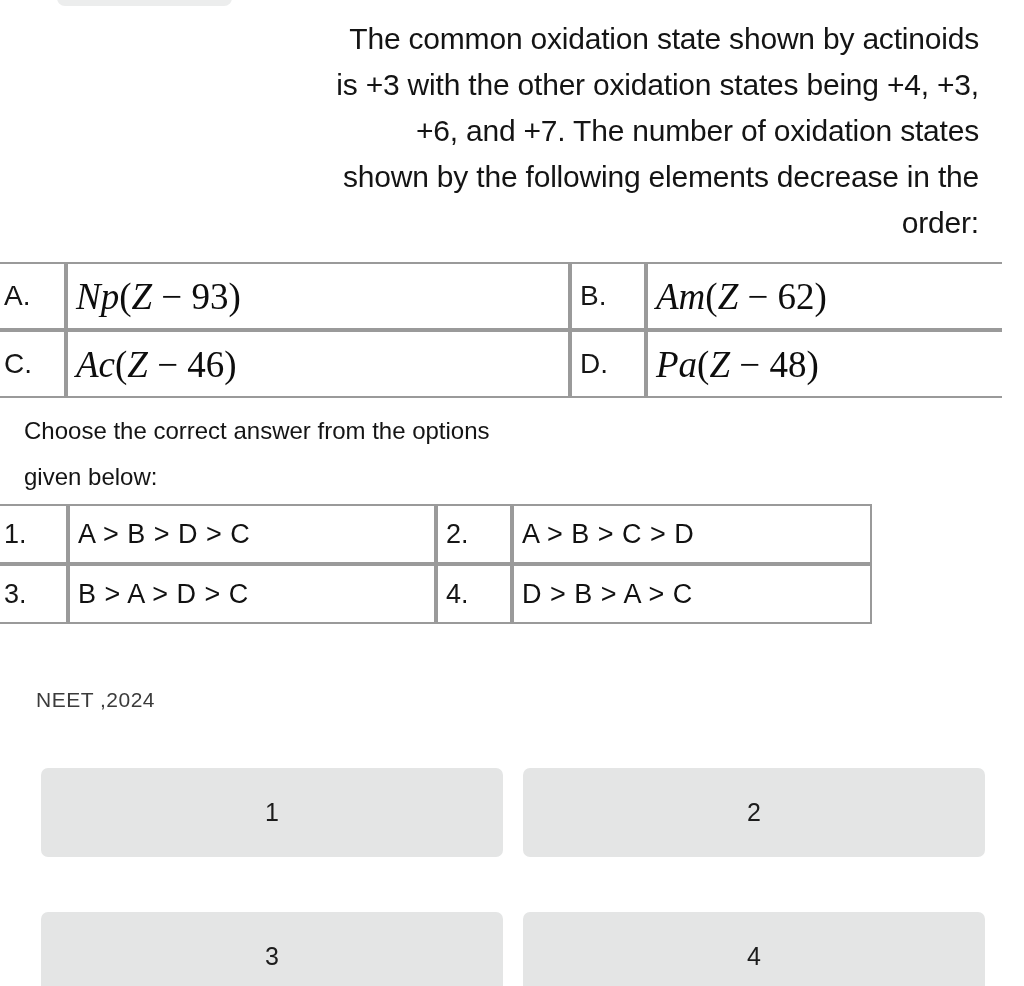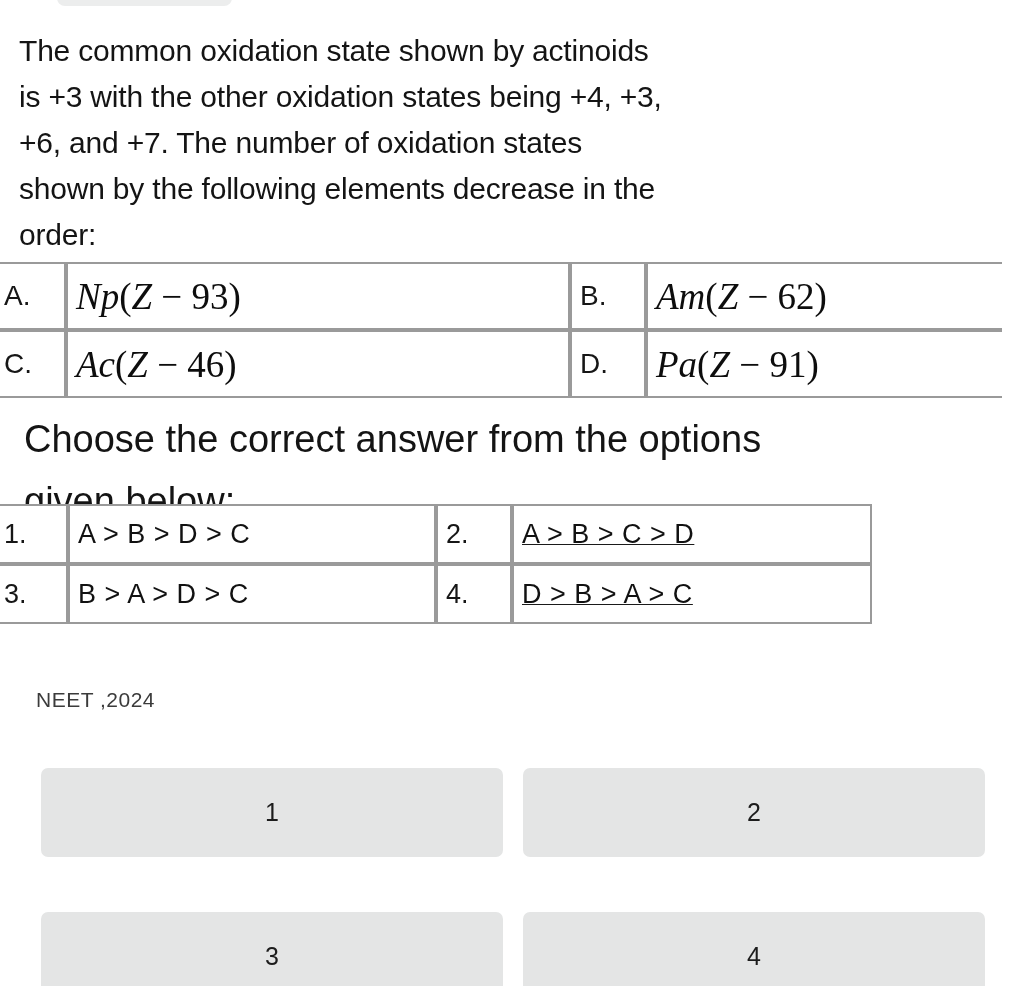--- a/index.html
+++ b/index.html
@@ -24,22 +24,23 @@
     width: 175px;
     height: 40px;
     background: #eceded;
     border-radius: 8px;
   }
 
   
   #question-area {
     position: absolute;
     left: 0;
-    top: 28px;
+    top: 16px;
     width: 870px;
+    text-align: right;
   }
   .clip-shift {
     position: relative;
     left: -5px;
   }
   #question-text {
     font-size: 30px;
     line-height: 46px;
     letter-spacing: -0.2px;
     color: #141414;
@@ -96,42 +97,42 @@
   .mathy .num, .mathy .op, .mathy .paren {
     font-style: normal;
   }
 
   
   #choose-text {
     position: absolute;
     left: 24px;
     top: 408px;
     width: 960px;
-    font-size: 38px;
-    line-height: 62px;
+    font-size: 24px;
+    line-height: 46px;
     color: #141414;
     white-space: pre-wrap;
   }
 
   
   #options-table-wrap {
     position: absolute;
     left: -6px;
     top: 504px;
     width: 1010px;
     overflow: hidden;
   }
   #options-table {
     width: 804px;
   }
   #options-table td { height: 56px; }
   .ocol-lbl  { width: 54px; }
   .ocol-val  { width: 348px; }
   .ocol-lbl2 { width: 56px; }
-  .ocol-val2 { width: 340px; text-decoration: underline; }
+  .ocol-val2 { width: 340px; }
   .opt-lbl {
     font-size: 27px;
     color: #161616;
   }
   .opt-val {
     font-size: 27px;
     color: #111111;
     white-space: nowrap;
     letter-spacing: 0.5px;
   }
@@ -208,21 +209,21 @@
         <td class="col-lbl">
           <span class="lbl-text">C.</span>
         </td>
         <td class="col-form">
           <span class="mathy"><span>Ac</span><span class="paren">(</span><span>Z</span> <span class="op">−</span> <span class="num">46</span><span class="paren">)</span></span>
         </td>
         <td class="col-lbl2">
           <span class="lbl-text">D.</span>
         </td>
         <td class="col-form2">
-          <span class="mathy"><span>Pa</span><span class="paren">(</span><span>Z</span> <span class="op">−</span> <span class="num">91</span><span class="paren">)</span></span>
+          <span class="mathy"><span>Pa</span><span class="paren">(</span><span>Z</span> <span class="op">−</span> <span class="num">48</span><span class="paren">)</span></span>
         </td>
       </tr>
     </tbody>
   </table>
 </div>
 
 <div id="choose-text">Choose the correct answer from the options
 given below:</div>
 
 <div id="options-table-wrap">

